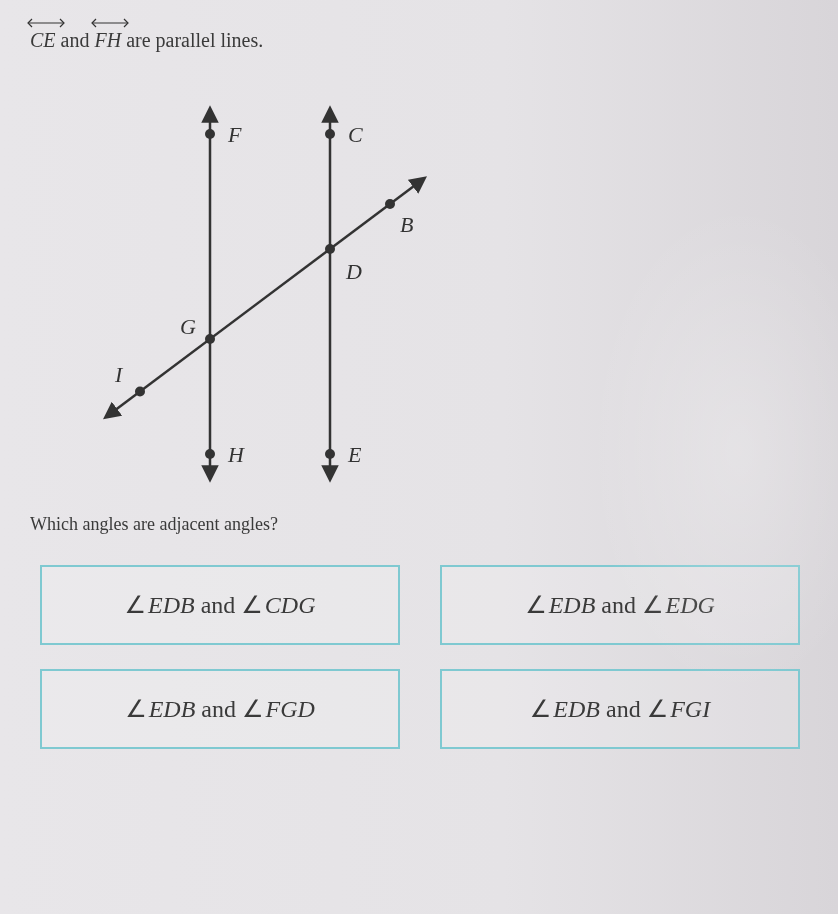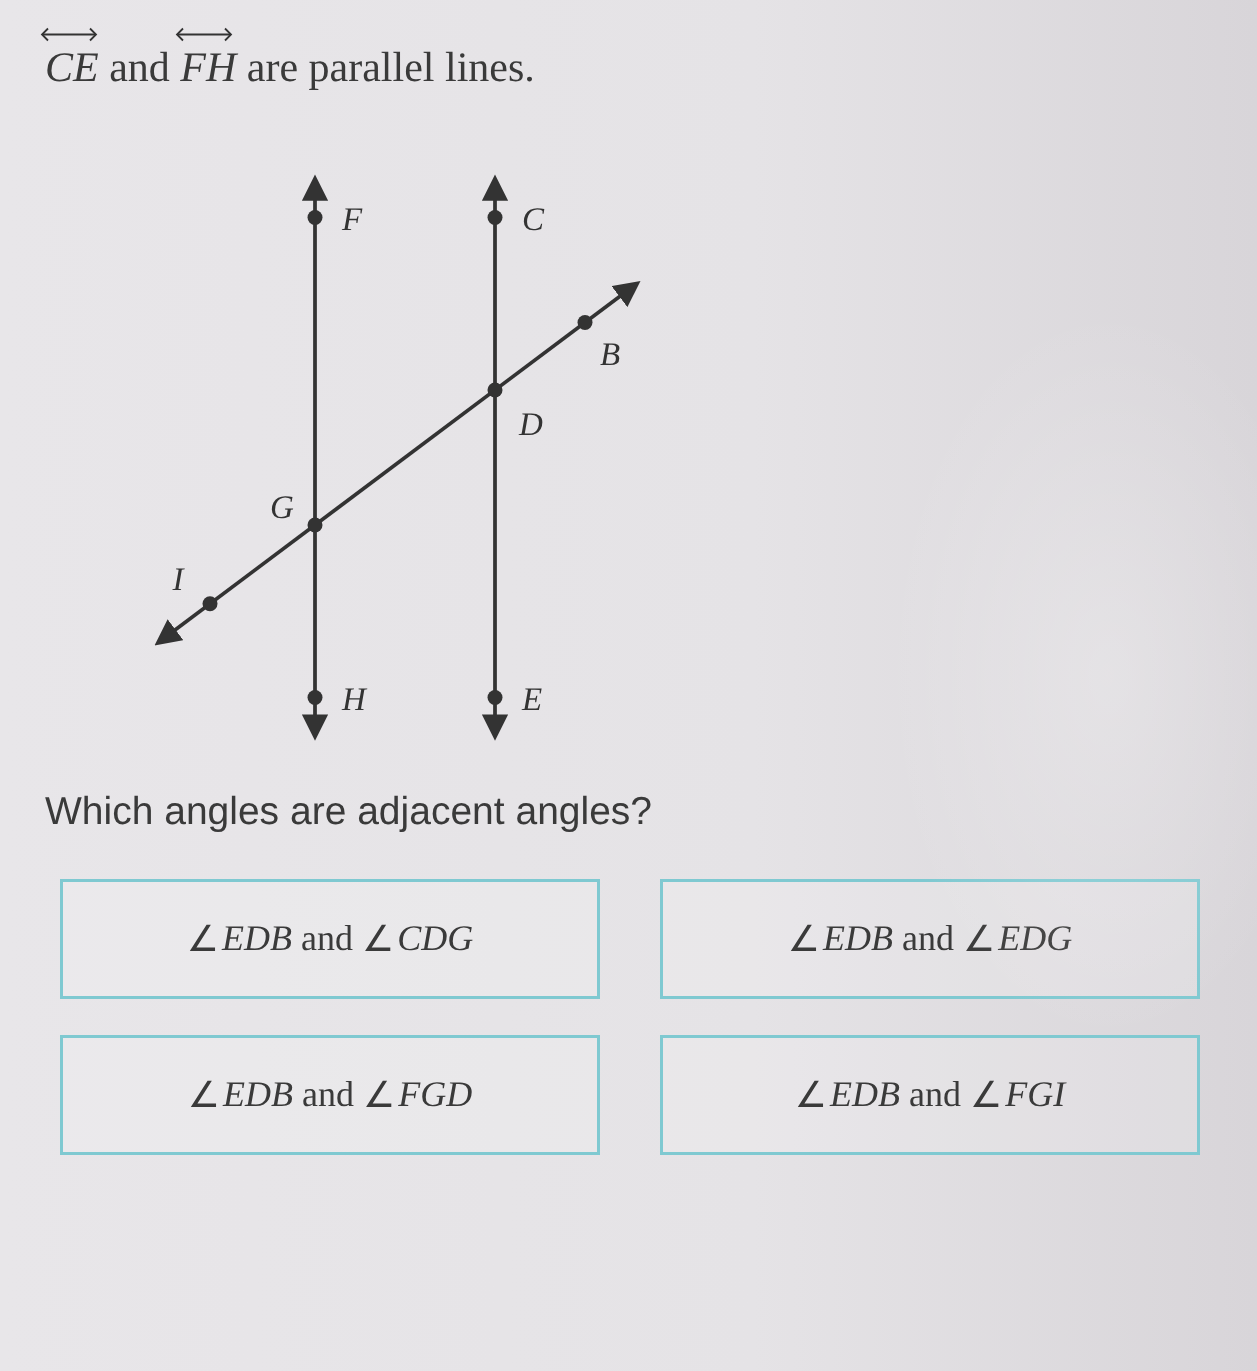--- a/index.html
+++ b/index.html
@@ -16,21 +16,21 @@
   .glare {
     position: absolute;
     right: -50px;
     top: 200px;
     width: 300px;
     height: 500px;
     background: radial-gradient(ellipse at center, rgba(255,255,255,0.25) 0%, rgba(255,255,255,0) 70%);
     pointer-events: none;
   }
   .statement {
-    font-size: 28px;
+    font-size: 20px;
     line-height: 1.4;
     margin-bottom: 30px;
     font-family: 'Times New Roman', serif;
   }
   .statement .serif-var {
     font-style: italic;
     position: relative;
     display: inline-block;
     padding-top: 6px;
   }
@@ -42,23 +42,23 @@
     height: 10px;
   }
   .diagram-wrap {
     width: 420px;
     height: 420px;
     margin: 10px 0 10px 40px;
     position: relative;
   }
   .diagram-wrap svg { width: 100%; height: 100%; }
   .question {
-    font-size: 26px;
+    font-size: 18px;
     margin: 10px 0 30px 0;
-    font-family: Liberation Sans, sans-serif;
+    font-family: Liberation Serif, serif;
   }
   .options {
     display: grid;
     grid-template-columns: 360px 360px;
     grid-template-rows: 80px 80px;
     gap: 24px 40px;
     margin-left: 10px;
   }
   .option {
     border: 2px solid #7fc9d1;

